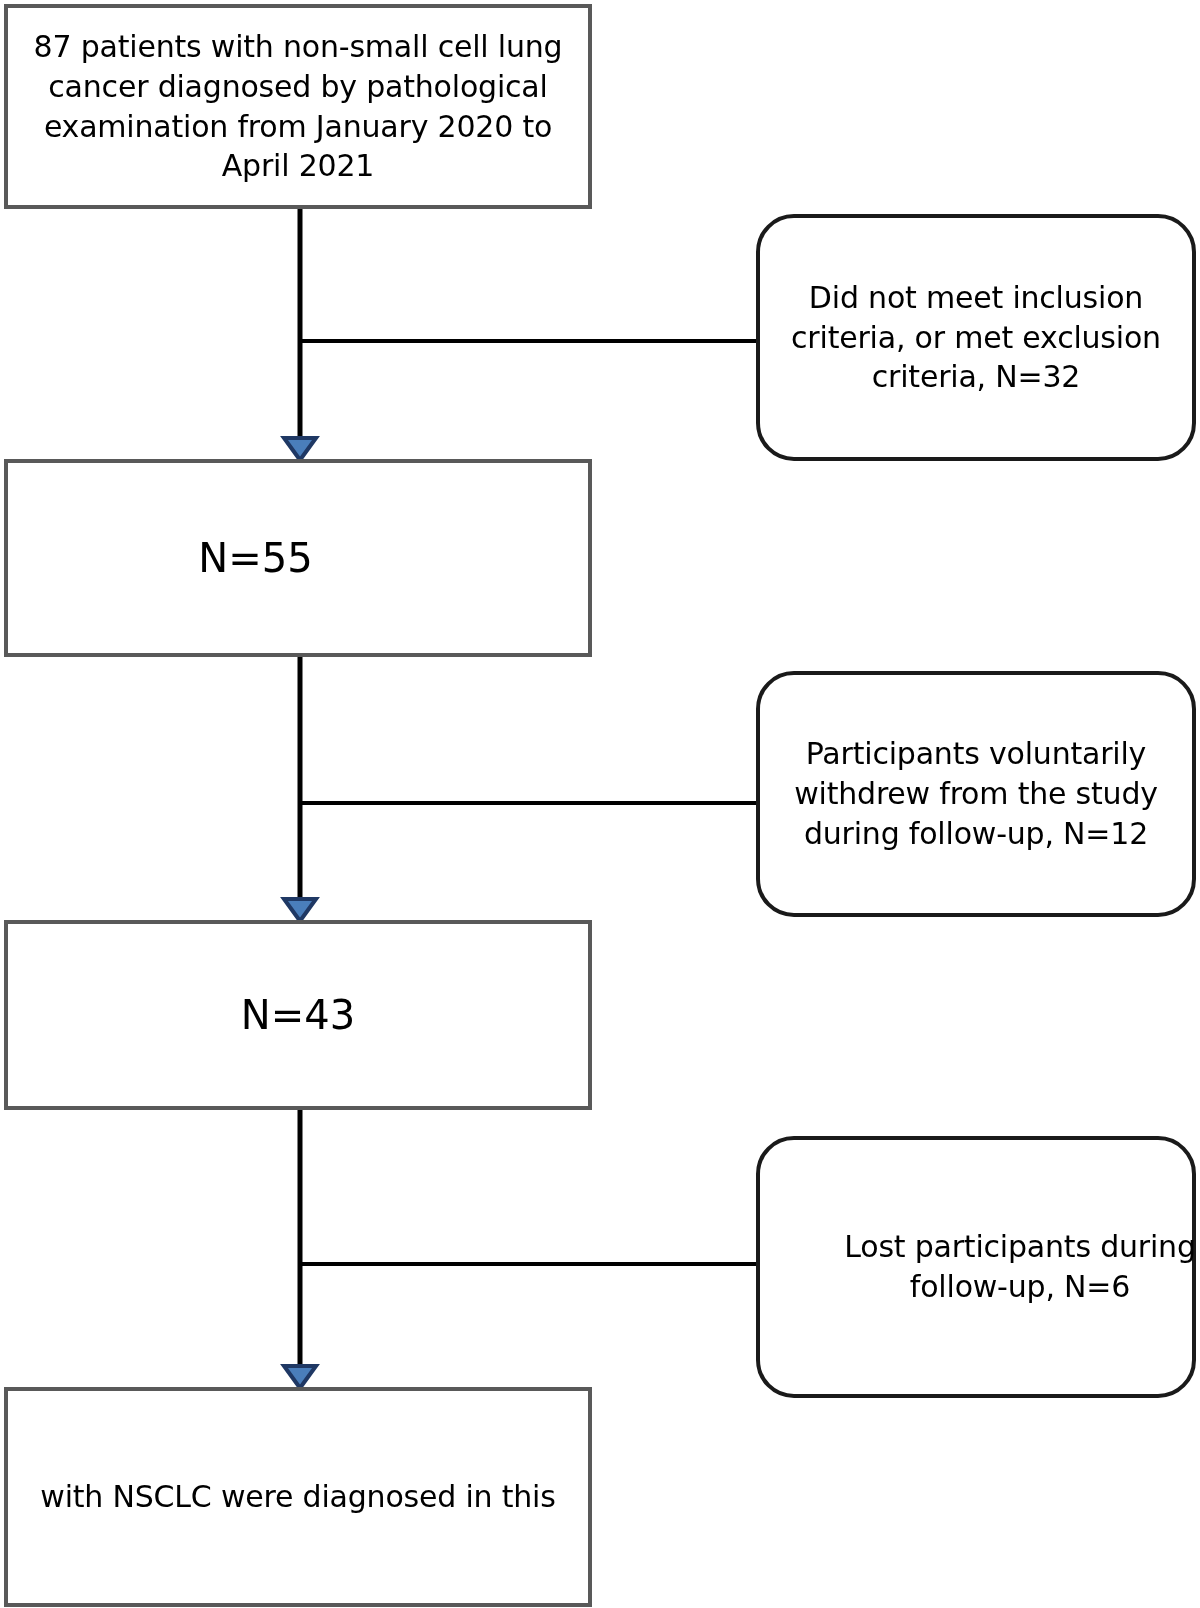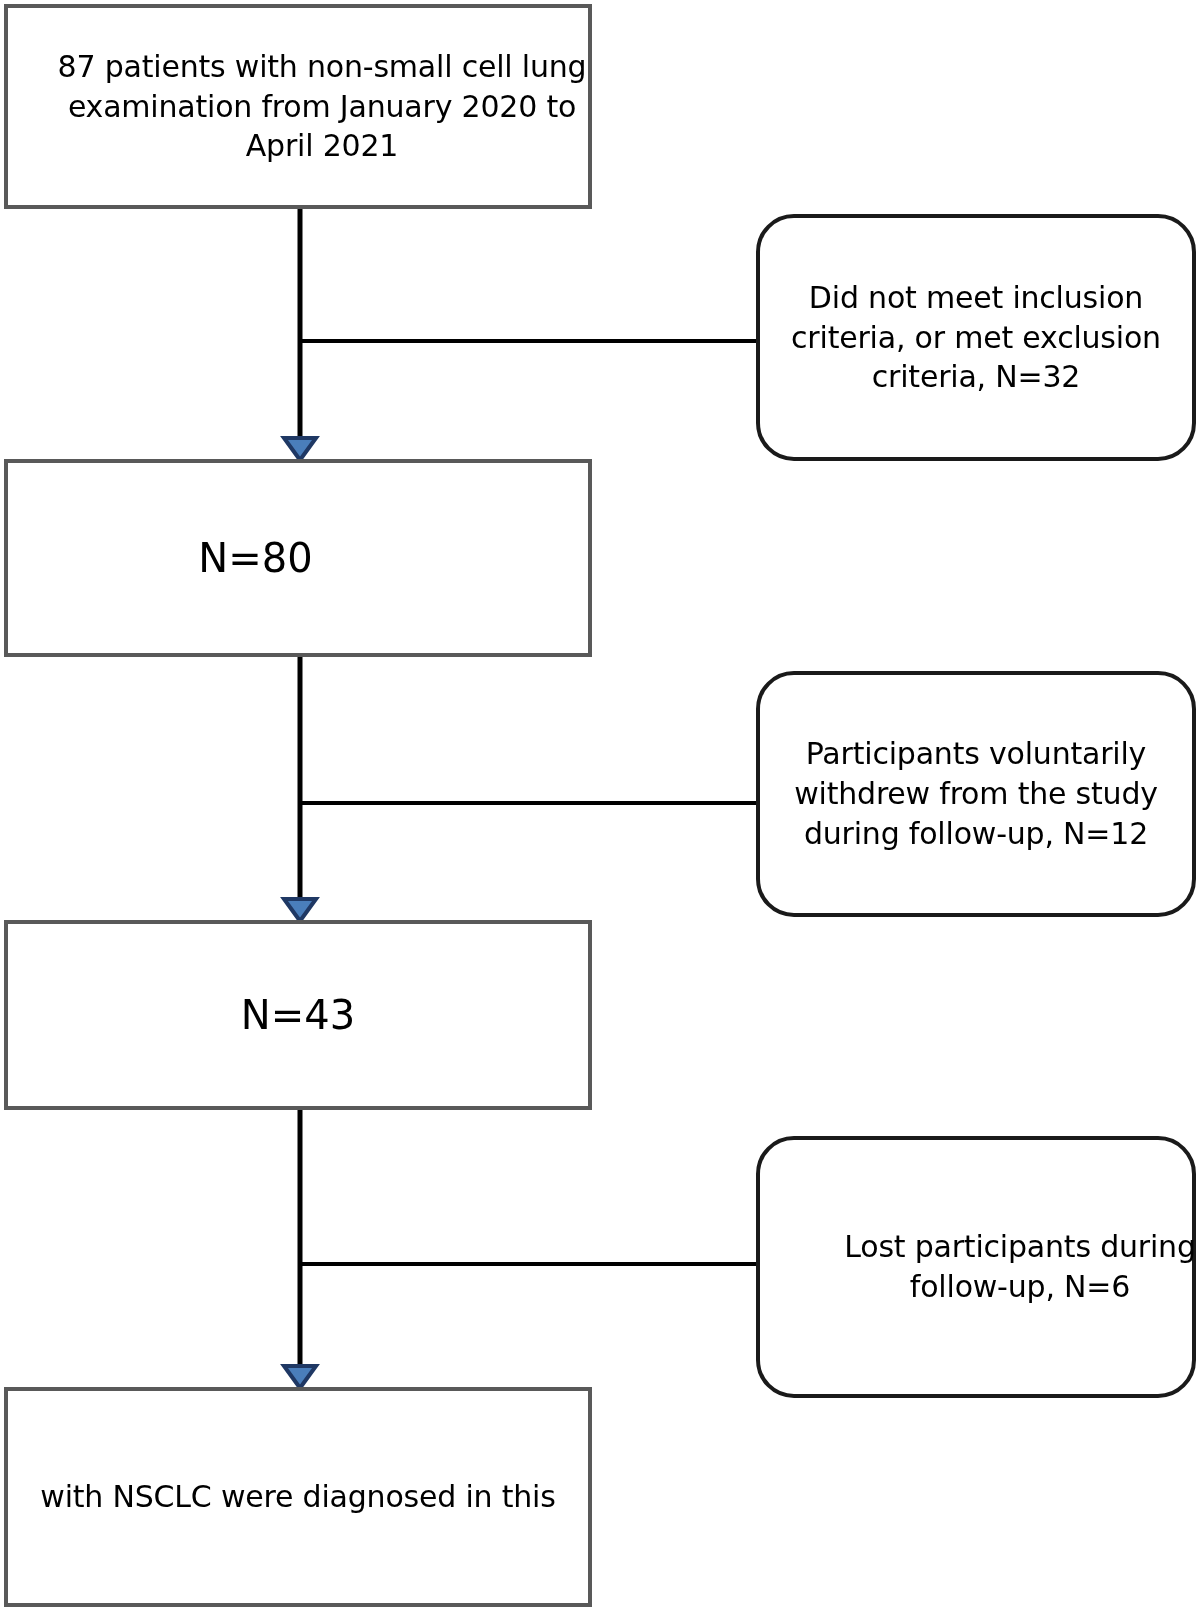--- a/index.html
+++ b/index.html
@@ -89,32 +89,33 @@
       <rect x="6" y="1389" width="584" height="216" fill="#ffffff" stroke="#595959" stroke-width="4"></rect>
     </g>
 
     <g>
       <rect x="758" y="216" width="436" height="243" rx="36" ry="36" fill="#ffffff" stroke="#1a1a1a" stroke-width="4"></rect>
       <rect x="758" y="673" width="436" height="242" rx="36" ry="36" fill="#ffffff" stroke="#1a1a1a" stroke-width="4"></rect>
       <rect x="758" y="1138" width="436" height="258" rx="36" ry="36" fill="#ffffff" stroke="#1a1a1a" stroke-width="4"></rect>
     </g>
   </svg>
 
-  <div class="hit" style="left:5px; top:5px; width:586px; height:203px;margin-left:24px;">
+  <div class="hit" style="left:5px; top:5px; width:586px; height:203px;">
     <div class="box-label main-text" style="left:0; top:0; width:586px; height:203px; padding:10px 22px;">
       <div>
         <div>87 patients with non-small cell lung</div>
+        <div>cancer diagnosed by pathological</div>
         <div>examination from January 2020 to</div>
         <div>April 2021</div>
       </div>
     </div>
   </div>
 
   <div class="hit" style="left:5px; top:460px; width:586px; height:196px;">
-    <div class="box-label count-text" style="left:0; top:0; width:586px; height:196px; padding-right:85px;">N=80</div>
+    <div class="box-label count-text" style="left:0; top:0; width:586px; height:196px; padding-right:85px;">N=55</div>
   </div>
 
   <div class="hit" style="left:5px; top:921px; width:586px; height:188px;">
     <div class="box-label count-text" style="left:0; top:0; width:586px; height:188px; ">N=43</div>
   </div>
 
   <div class="hit" style="left:5px; top:1388px; width:586px; height:218px;">
     <div class="box-label main-text" style="left:0; top:0; width:586px; height:218px; padding:10px 28px;">
       <div>
         <div>with NSCLC were diagnosed in this</div>

